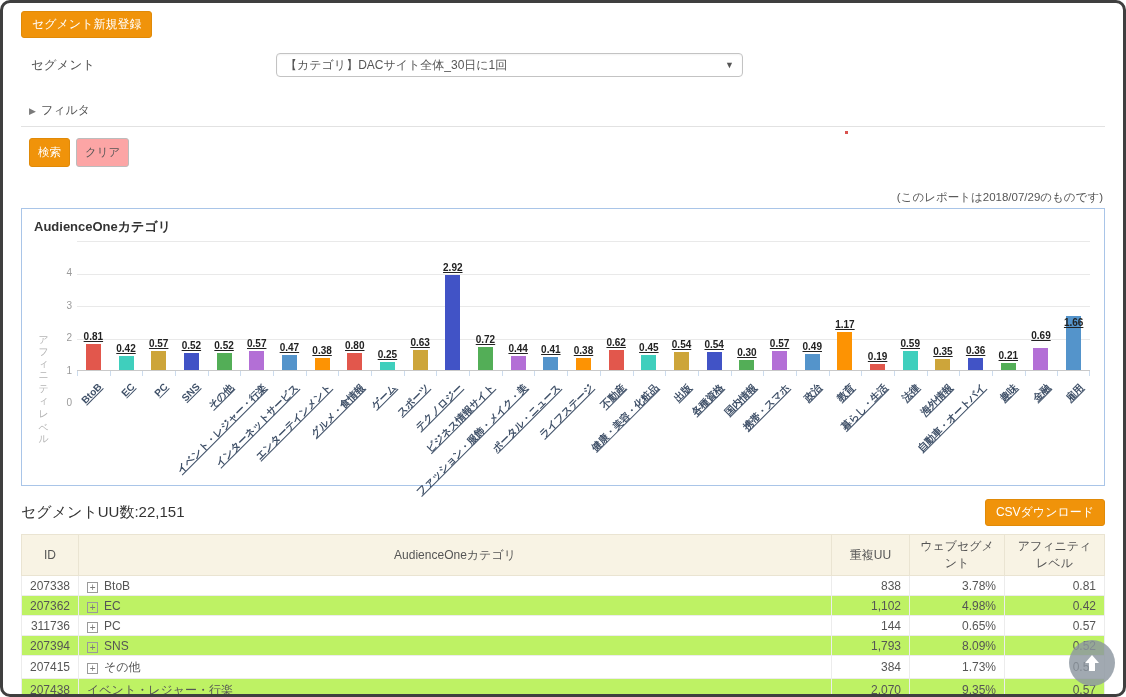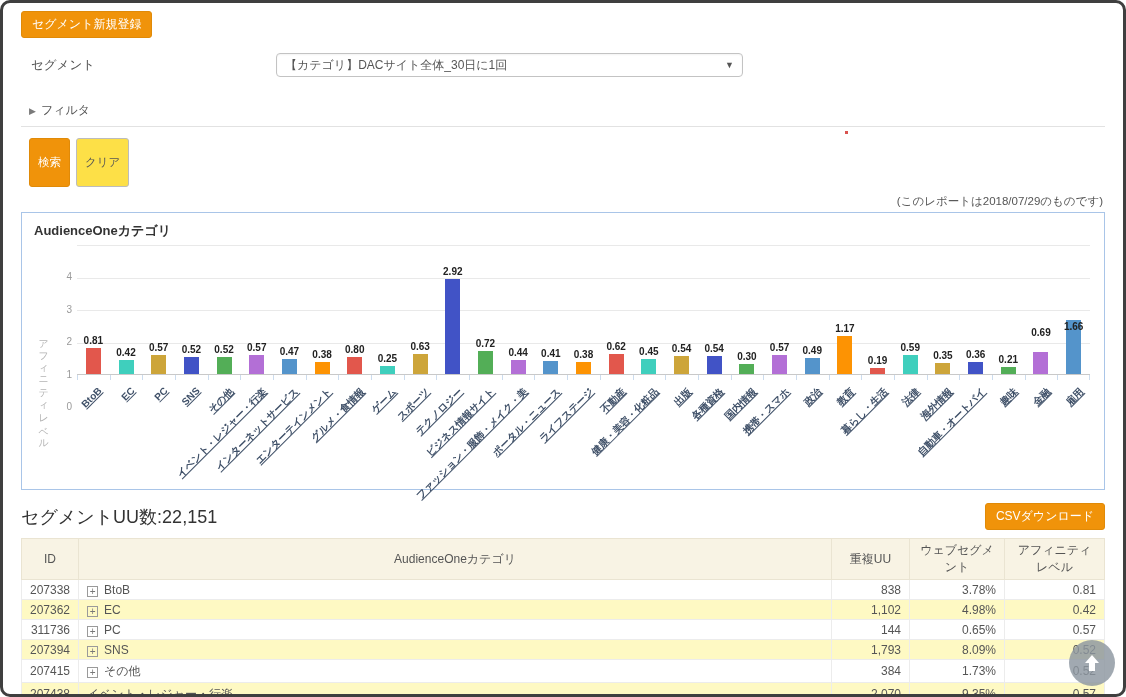--- a/index.html
+++ b/index.html
@@ -22,49 +22,49 @@
   .seg-select { width:467px; height:24px; border:1px solid #c3c3c3; border-radius:4px; background:#fff; font-size:12px; color:#555; display:flex; align-items:center; justify-content:space-between; padding:0 8px; box-shadow:inset 0 1px 2px rgba(0,0,0,.05); cursor:pointer; }
   .caret { font-size:9px; color:#555; }
 
   
   .filter-row { margin-top:25px; border-bottom:1px solid #e2e2e2; padding:0 0 7px 8px; font-size:12px; color:#555; cursor:pointer; }
   .tri { display:inline-block; font-size:9px; color:#7a7a7a; margin-right:5px; }
   .red-dot { position:absolute; left:842px; top:128px; width:3px; height:3px; background:#d9534f; }
 
   .btn-row { margin-top:11px; padding-left:8px; display:flex; gap:6px; }
   .btn-search { background:#f0930a; color:#fff; border:1px solid #e08a08; border-radius:3px; font-size:11.5px; padding:2px 8px; cursor:pointer; }
-  .btn-clear { background:#fde047; color:#555; border:1px solid #bcbcbc; border-radius:3px; font-size:11.5px; padding:16px 8px; cursor:pointer; }
-
-  .report-note { text-align:right; font-size:11.5px; color:#555; margin:7px 2px 3px 0; }
+  .btn-clear { background:#fca5a5; color:#555; border:1px solid #bcbcbc; border-radius:3px; font-size:11.5px; padding:6px 8px; cursor:pointer; }
+
+  .report-note { text-align:right; font-size:11.5px; color:#555; margin:23px 2px 3px 0; }
 
   
   .chart-panel { position:relative; border:1px solid #a9c5e8; height:278px; background:#fff; }
   .chart-title { position:absolute; left:12px; top:9px; font-size:13px; font-weight:bold; color:#333; }
   .y-axis-label { position:absolute; left:14px; top:120px; writing-mode:vertical-rl; font-size:10px; color:#b3b3b3; letter-spacing:1px; }
   .plot-wrap { position:absolute; left:55px; right:14px; top:32px; }
   .plot { position:relative; height:130px; border-bottom:1px solid #c9c9c9; }
   .gridline { position:absolute; left:0; right:0; height:1px; background:#e9e9e9; }
   .bar { position:absolute; bottom:0; width:15px; }
-  .bar-label { position:absolute; width:44px; text-align:center; font-size:10px; font-weight:bold; color:#222; }
+  .bar-label { position:absolute; width:44px; text-align:center; font-size:10px; font-weight:bold; color:#222; text-decoration:underline; }
   .yticks { position:absolute; left:-16px; top:32px; width:14px; height:130px; }
   .ytick { position:absolute; right:3px; font-size:10px; color:#9a9a9a; transform:translateY(-6px); }
   .xtick-strip { position:relative; height:6px; }
   .xtick { position:absolute; top:0; width:1px; height:5px; background:#ccdcee; }
   .xlabels { position:relative; height:100px; }
   .xlabel { position:absolute; width:160px; text-align:right; font-size:10px; font-weight:bold; color:#3f5068; text-decoration:underline; transform-origin:100% 0; transform:rotate(-45deg); white-space:nowrap; cursor:pointer; }
 
   
   .mid-row { display:flex; justify-content:space-between; align-items:center; margin-top:13px; }
-  .uu-count { font-size:18px; color:#333; }
+  .uu-count { font-size:15px; color:#333; }
 
   
   table { width:100%; border-collapse:collapse; margin-top:8px; font-size:12px; color:#555; }
   th { background:#f8f3e4; border:1px solid #eae4d2; font-weight:normal; padding:3px 8px; color:#555; }
   td { border:1px solid #ececec; padding:2.5px 8px; }
-  tr.even td { background:#fef9c3; }
+  tr.even td { background:#bef264; }
   td.num, td.id { text-align:right; }
   th.c { text-align:center; }
   .expand-box { display:inline-block; width:11px; height:11px; border:1px solid #9a9a9a; color:#777; font-size:10px; line-height:9px; text-align:center; margin-right:6px; vertical-align:-1px; cursor:pointer; }
 
   .col-id { width:50px; } .col-uu { width:78px; } .col-rate { width:95px; } .col-aff { width:100px; }
 
   
   .scroll-top { position:absolute; right:8px; bottom:8px; width:46px; height:46px; border-radius:50%; background:rgba(140,150,160,.82); display:flex; align-items:center; justify-content:center; cursor:pointer; }
 </style>
 </head>
@@ -165,21 +165,21 @@
           <div class="bar-label" style="left: 778.597px; bottom: 8.175px;">0.19</div>
           <div class="bar" style="left: 825.774px; height: 19.175px; background: rgb(63, 207, 189);"></div>
           <div class="bar-label" style="left: 811.274px; bottom: 21.175px;">0.59</div>
           <div class="bar" style="left: 858.452px; height: 11.375px; background: rgb(205, 165, 58);"></div>
           <div class="bar-label" style="left: 843.952px; bottom: 13.375px;">0.35</div>
           <div class="bar" style="left: 891.129px; height: 11.7px; background: rgb(65, 83, 198);"></div>
           <div class="bar-label" style="left: 876.629px; bottom: 13.7px;">0.36</div>
           <div class="bar" style="left: 923.806px; height: 6.825px; background: rgb(83, 174, 87);"></div>
           <div class="bar-label" style="left: 909.306px; bottom: 8.825px;">0.21</div>
           <div class="bar" style="left: 956.484px; height: 22.425px; background: rgb(179, 111, 214);"></div>
-          <div class="bar-label" style="left: 941.984px; bottom: 36px; margin-top: 48px;">0.69</div>
+          <div class="bar-label" style="left: 941.984px; bottom: 29px; margin-top: 48px;">0.69</div>
           <div class="bar" style="left: 989.161px; height: 53.95px; background: rgb(84, 148, 203);"></div>
           <div class="bar-label" style="left: 974.661px; bottom: 42px;">1.66</div>
         </div>
       <div class="xtick-strip" id="xticks">
           <div class="xtick" style="left: 0px;"></div>
           <div class="xtick" style="left: 32.6774px;"></div>
           <div class="xtick" style="left: 65.3548px;"></div>
           <div class="xtick" style="left: 98.0323px;"></div>
           <div class="xtick" style="left: 130.71px;"></div>
           <div class="xtick" style="left: 163.387px;"></div>

